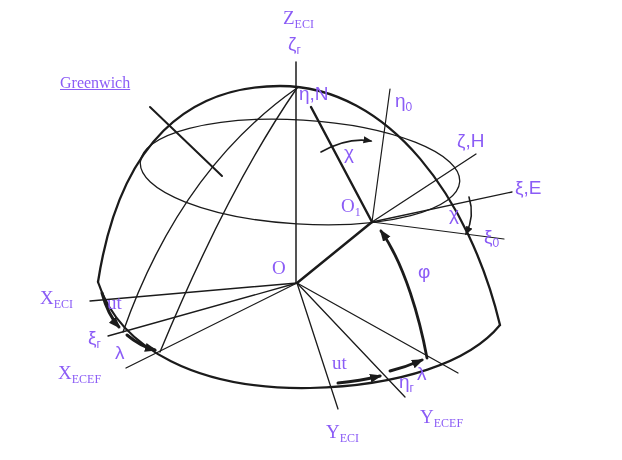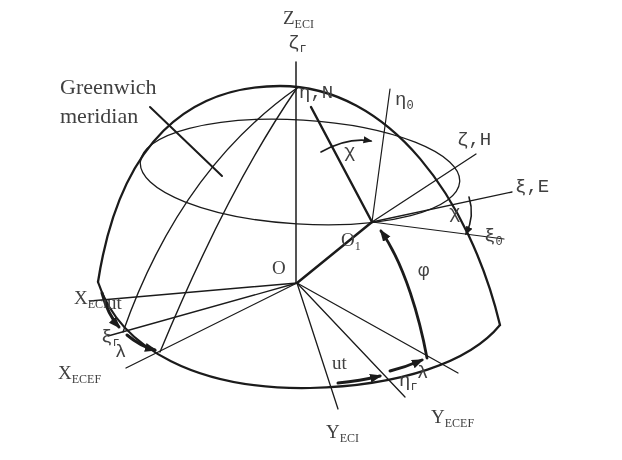--- a/index.html
+++ b/index.html
@@ -3,27 +3,27 @@
 <meta charset="utf-8">
 <style>
   html,body{margin:0;padding:0;background:#ffffff;}
   #stage{
     position:relative;width:622px;height:460px;background:#ffffff;
     font-family:"Liberation Serif","DejaVu Serif",serif;color:#1b1b1b;overflow:hidden;
   }
   #diagram-svg{position:absolute;left:0;top:0;}
   .lbl{
     position:absolute;font-size:19px;line-height:1;white-space:nowrap;
-    color:#404040;user-select:none;
+    color:#8b5cf6;user-select:none;
   }
   .lbl sub, .lbl .sub{
     font-size:12px;vertical-align:-4px;letter-spacing:0;
   }
-  .greek{font-family:Liberation Mono, monospace;}
-  .two-line{font-size:22px;line-height:1.32;white-space:normal;width:110px;}
+  .greek{font-family:Liberation Sans, sans-serif;}
+  .two-line{font-size:16px;line-height:1.32;white-space:normal;width:110px;text-decoration:underline;}
 </style>
 </head>
 <body>
 
 <div id="stage">
 
   <svg id="diagram-svg" width="622" height="460" viewBox="0 0 622 460">
     <defs>
       <marker id="headThick" markerUnits="userSpaceOnUse" markerWidth="14" markerHeight="11" refX="10" refY="4.5" orient="auto">
         <path d="M0,0 L12,4.5 L0,9 Z" fill="#1b1b1b"></path>
@@ -78,21 +78,20 @@
   <div class="lbl" style="left:283px;top:8px;">
     <span>Z</span><sub>ECI</sub>
   </div>
 
   <div class="lbl greek" style="left:288px;top:34px;">
     <span>ζ</span><sub>г</sub>
   </div>
 
   <div class="lbl two-line" style="left:60px;top:72px;">
     <span>Greenwich</span><br>
-    <span>meridian</span>
   </div>
 
   <div class="lbl greek" style="left:299px;top:84px;">
     <span>η,N</span>
   </div>
 
   <div class="lbl greek" style="left:395px;top:91px;">
     <span>η</span><sub>0</sub>
   </div>
 
@@ -109,41 +108,41 @@
   </div>
 
   <div class="lbl greek" style="left:449px;top:204px;">
     <span>χ</span>
   </div>
 
   <div class="lbl greek" style="left:484px;top:227px;">
     <span>ξ</span><sub>0</sub>
   </div>
 
-  <div class="lbl" style="left:341px;top:196px;margin-top:34px;">
+  <div class="lbl" style="left:341px;top:196px;">
     <span>O</span><sub>1</sub>
   </div>
 
   <div class="lbl" style="left:272px;top:258px;">
     <span>O</span>
   </div>
 
   <div class="lbl greek" style="left:418px;top:262px;">
     <span>φ</span>
   </div>
 
-  <div class="lbl" style="left:40px;top:288px;margin-left:34px;">
+  <div class="lbl" style="left:40px;top:288px;">
     <span>X</span><sub>ECI</sub>
   </div>
 
   <div class="lbl" style="left:107px;top:293px;">
     <span>ut</span>
   </div>
 
-  <div class="lbl greek" style="left:88px;top:328px;margin-left:13px;">
+  <div class="lbl greek" style="left:88px;top:328px;">
     <span>ξ</span><sub>г</sub>
   </div>
 
   <div class="lbl" style="left:58px;top:363px;">
     <span>X</span><sub>ECEF</sub>
   </div>
 
   <div class="lbl greek" style="left:115px;top:343px;">
     <span>λ</span>
   </div>
@@ -157,17 +156,17 @@
   </div>
 
   <div class="lbl greek" style="left:417px;top:364px;">
     <span>λ</span>
   </div>
 
   <div class="lbl" style="left:326px;top:422px;">
     <span>Y</span><sub>ECI</sub>
   </div>
 
-  <div class="lbl" style="left:431px;top:407px;">
+  <div class="lbl" style="left:420px;top:407px;">
     <span>Y</span><sub>ECEF</sub>
   </div>
 
 </div>
 
 </body></html>

